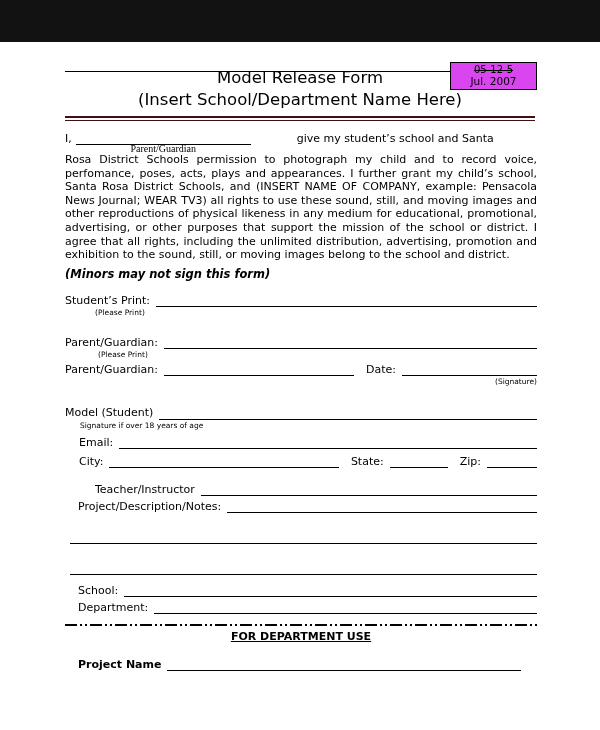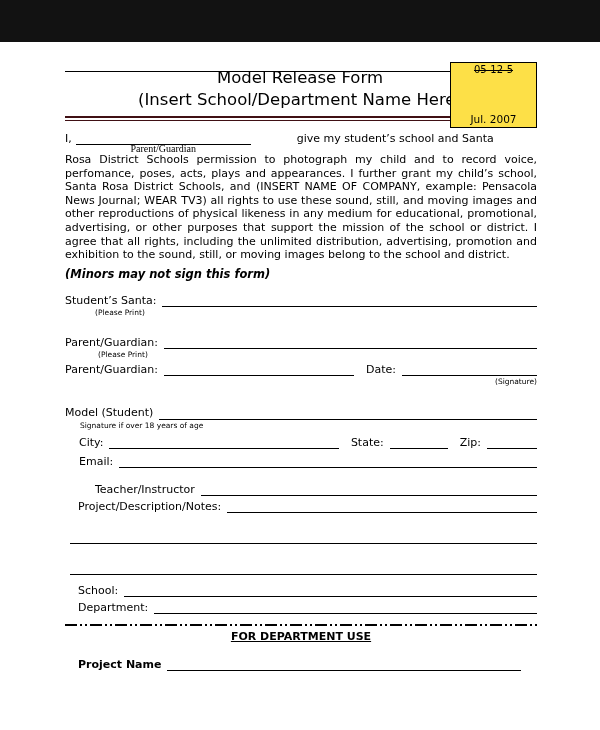--- a/index.html
+++ b/index.html
@@ -7,24 +7,24 @@
     width:600px; height:730px; background:#ffffff; position:relative;
     font-family:"DejaVu Sans","Liberation Sans",sans-serif; color:#000;
     overflow:hidden; margin:0 auto;
   }
   .top-bar { height:42px; background:#121212; width:100%; }
 
   .header { position:relative; }
   .thin-rule { position:absolute; top:29px; left:65px; width:388px; border-top:1px solid #000; }
   .rev-box {
     position:absolute; top:20px; right:63px; width:85px;
-    border:1px solid #000; text-align:center; background:#fde047;
+    border:1px solid #000; text-align:center; background:#d946ef;
   }
   .rev-old { font-size:10px; text-decoration:line-through; padding:1px 2px 0; }
-  .rev-new { font-size:10.5px; padding:0 2px 2px;margin-top:38px; }
+  .rev-new { font-size:10.5px; padding:0 2px 2px; }
   .title    { text-align:center; padding-top:26px; font-size:16.5px; line-height:20px; }
   .subtitle { text-align:center; font-size:16.5px; line-height:20px; margin-top:2px; }
   .maroon-rule { margin:6px 65px 0 65px; height:2px; border-top:2px solid #401014; border-bottom:1px solid #401014; }
 
   .content { padding:8px 63px 0 65px; font-size:11px; }
 
   .intro-line1 { display:flex; align-items:flex-end; white-space:nowrap; height:16px; }
   .intro-lead { flex:0 0 auto; }
   .blank-wrap { position:relative; flex:0 0 175px; margin:0 2px 0 4px; }
   .blank { display:block; border-bottom:1px solid #000; height:13px; }
@@ -88,21 +88,21 @@
         <span class="blank-caption">Parent/Guardian</span>
       </span>
       <span class="intro-after">give my student’s school and Santa</span>
     </div>
 
     <div class="body-par">Rosa District Schools permission to photograph my child and to record voice, perfomance, poses, acts, plays and appearances. I further grant my child’s school, Santa Rosa District Schools, and (INSERT NAME OF COMPANY, example: Pensacola News Journal; WEAR TV3) all rights to use these sound, still, and moving images and other reproductions of physical likeness in any medium for educational, promotional, advertising, or other purposes that support the mission of the school or district. I agree that all rights, including the unlimited distribution, advertising, promotion and exhibition to the sound, still, or moving images belong to the school and district.</div>
 
     <div class="minors">(Minors may not sign this form)</div>
 
     <div class="frow mt12">
-      <span class="flabel">Student’s Santa:</span>
+      <span class="flabel">Student’s Print:</span>
       <span class="fill"></span>
     </div>
     <div class="fcaption ml30">(Please Print)</div>
 
     <div class="frow mt18">
       <span class="flabel">Parent/Guardian:</span>
       <span class="fill"></span>
     </div>
     <div class="fcaption ml33">(Please Print)</div>
 
@@ -115,31 +115,31 @@
     <div class="fcaption ml36">(Signature)</div>
 
     <div class="frow mt20">
       <span class="flabel">Model (Student)</span>
       <span class="fill"></span>
     </div>
     <div class="fcaption ml15">Signature if over 18 years of age</div>
 
 
     <div class="frow mt5">
+      <span class="flabel ml14">Email:</span>
+      <span class="fill"></span>
+    </div>
+
+    <div class="frow mt5">
       <span class="flabel ml14">City:</span>
       <span class="fill"></span>
       <span class="flabel pl12">State:</span>
       <span class="fill fill-state"></span>
       <span class="flabel pl12">Zip:</span>
       <span class="fill fill-zip"></span>
-    </div>
-
-    <div class="frow mt5">
-      <span class="flabel ml14">Email:</span>
-      <span class="fill"></span>
     </div>
 
     <div class="frow mt14">
       <span class="flabel ml30">Teacher/Instructor</span>
       <span class="fill"></span>
     </div>
 
     <div class="frow mt3">
       <span class="flabel ml13">Project/Description/Notes:</span>
       <span class="fill"></span>

